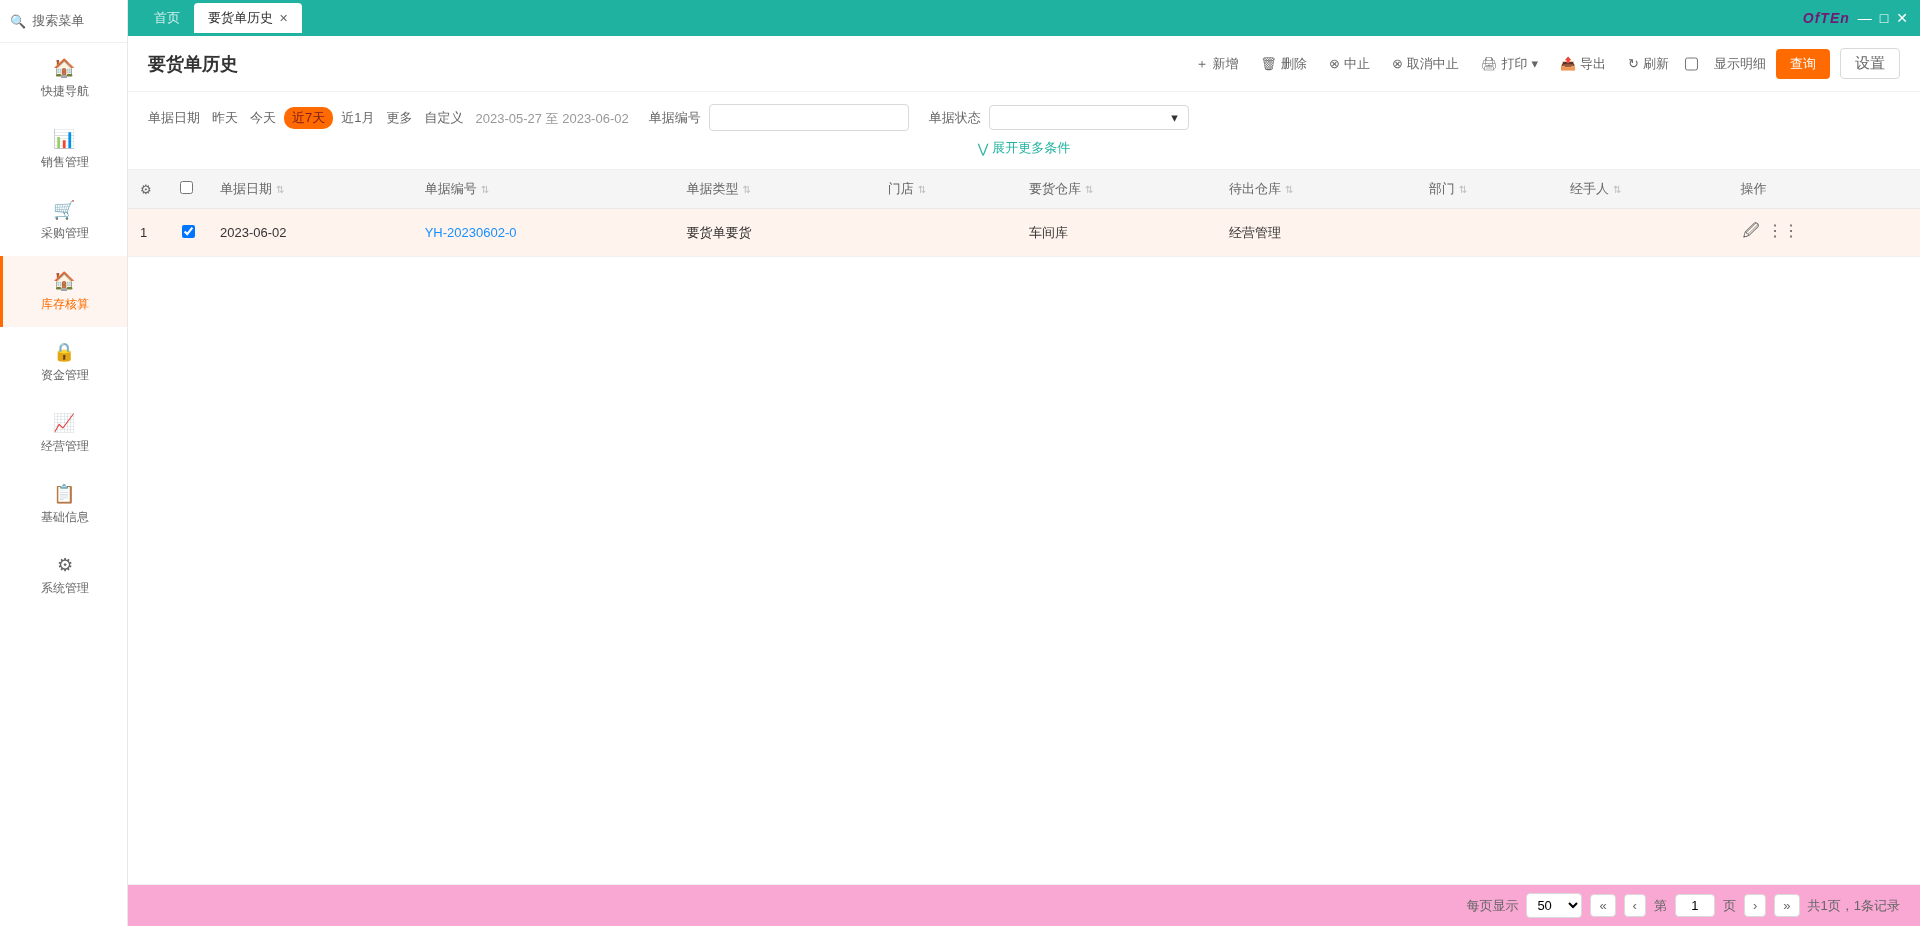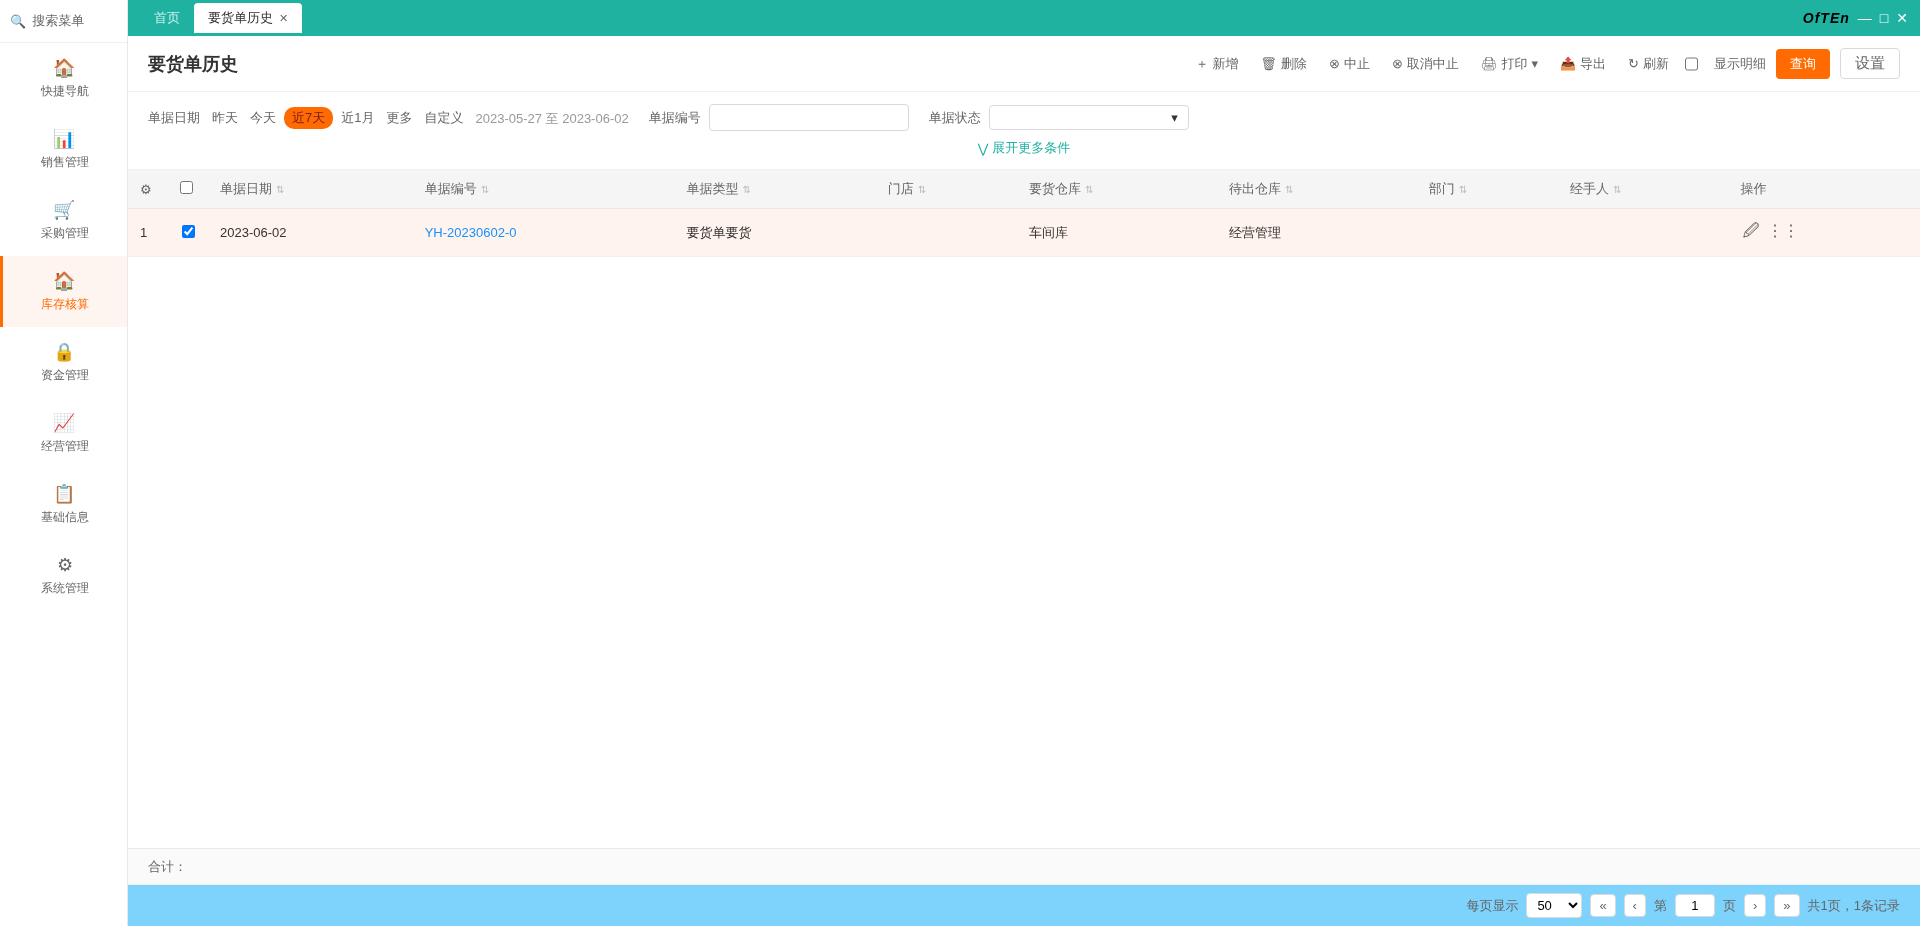--- a/index.html
+++ b/index.html
@@ -52,21 +52,21 @@
     .settings-col { width: 40px; text-align: center; }
     .checkbox-col { width: 40px; text-align: center; }
     .sort-icon { color: #bbb; font-size: 10px; cursor: pointer; }
     .link-text { color: #1890ff; cursor: pointer; text-decoration: none; }
     .row-action { color: #666; cursor: pointer; font-size: 16px; margin: 0 2px; }
 
     
     .footer-sum { background: #fafafa; padding: 8px 20px; border-top: 1px solid #e8e8e8; display: flex; align-items: center; font-size: 13px; color: #666; min-height: 36px; }
 
     
-    .pagination { background: #7dd3fc; padding: 8px 20px; border-top: 1px solid #f0f0f0; display: flex; align-items: center; justify-content: flex-end; gap: 8px; font-size: 13px; color: #666; }
+    .pagination { background: #f9a8d4; padding: 8px 20px; border-top: 1px solid #f0f0f0; display: flex; align-items: center; justify-content: flex-end; gap: 8px; font-size: 13px; color: #666; }
     .pagination-btn { border: 1px solid #d9d9d9; background: #fff; padding: 3px 8px; border-radius: 4px; cursor: pointer; font-size: 13px; color: #666; }
     .pagination-input { border: 1px solid #d9d9d9; border-radius: 4px; padding: 3px 6px; width: 40px; text-align: center; font-size: 13px; outline: none; }
     .pagination-select { border: 1px solid #d9d9d9; border-radius: 4px; padding: 3px 6px; font-size: 13px; outline: none; background: #fff; cursor: pointer; }
 
     
     .th-content { display: flex; align-items: center; gap: 4px; }
     .checkbox-input { cursor: pointer; }
   </style>
 </head>
 <body>
@@ -114,21 +114,21 @@
 
   <div class="tab-bar">
     <div class="tab">
       <span>首页</span>
     </div>
     <div class="tab active">
       <span>要货单历史</span>
       <span class="tab-close">✕</span>
     </div>
     <div class="tab-bar-actions">
-      <span style="font-size:14px; font-style:italic; font-weight:bold; color:#000000; letter-spacing:1px;">OfTEn</span>
+      <span style="font-size:14px; font-style:italic; font-weight:bold; color:#701a75; letter-spacing:1px;">OfTEn</span>
       <span style="font-size:14px;">—</span>
       <span style="font-size:14px;">□</span>
       <span style="font-size:14px;">✕</span>
     </div>
   </div>
 
   <div class="page-header">
     <span class="page-title">要货单历史</span>
     <div class="header-actions">
       <span class="action-btn">
@@ -286,23 +286,20 @@
           <td></td>
           <td>
             <span class="row-action" title="编辑">🖉</span>
             <span class="row-action" title="更多">⋮⋮</span>
           </td>
         </tr>
       </tbody>
     </table>
   </div>
 
-  <div class="footer-sum">
-    <span>合计：</span>
-  </div>
 
   <div class="pagination">
     <span>每页显示</span>
     <select class="pagination-select">
       <option value="20">20</option>
       <option value="50" selected="">50</option>
       <option value="100">100</option>
       <option value="200">200</option>
     </select>
     <button class="pagination-btn">«</button>

